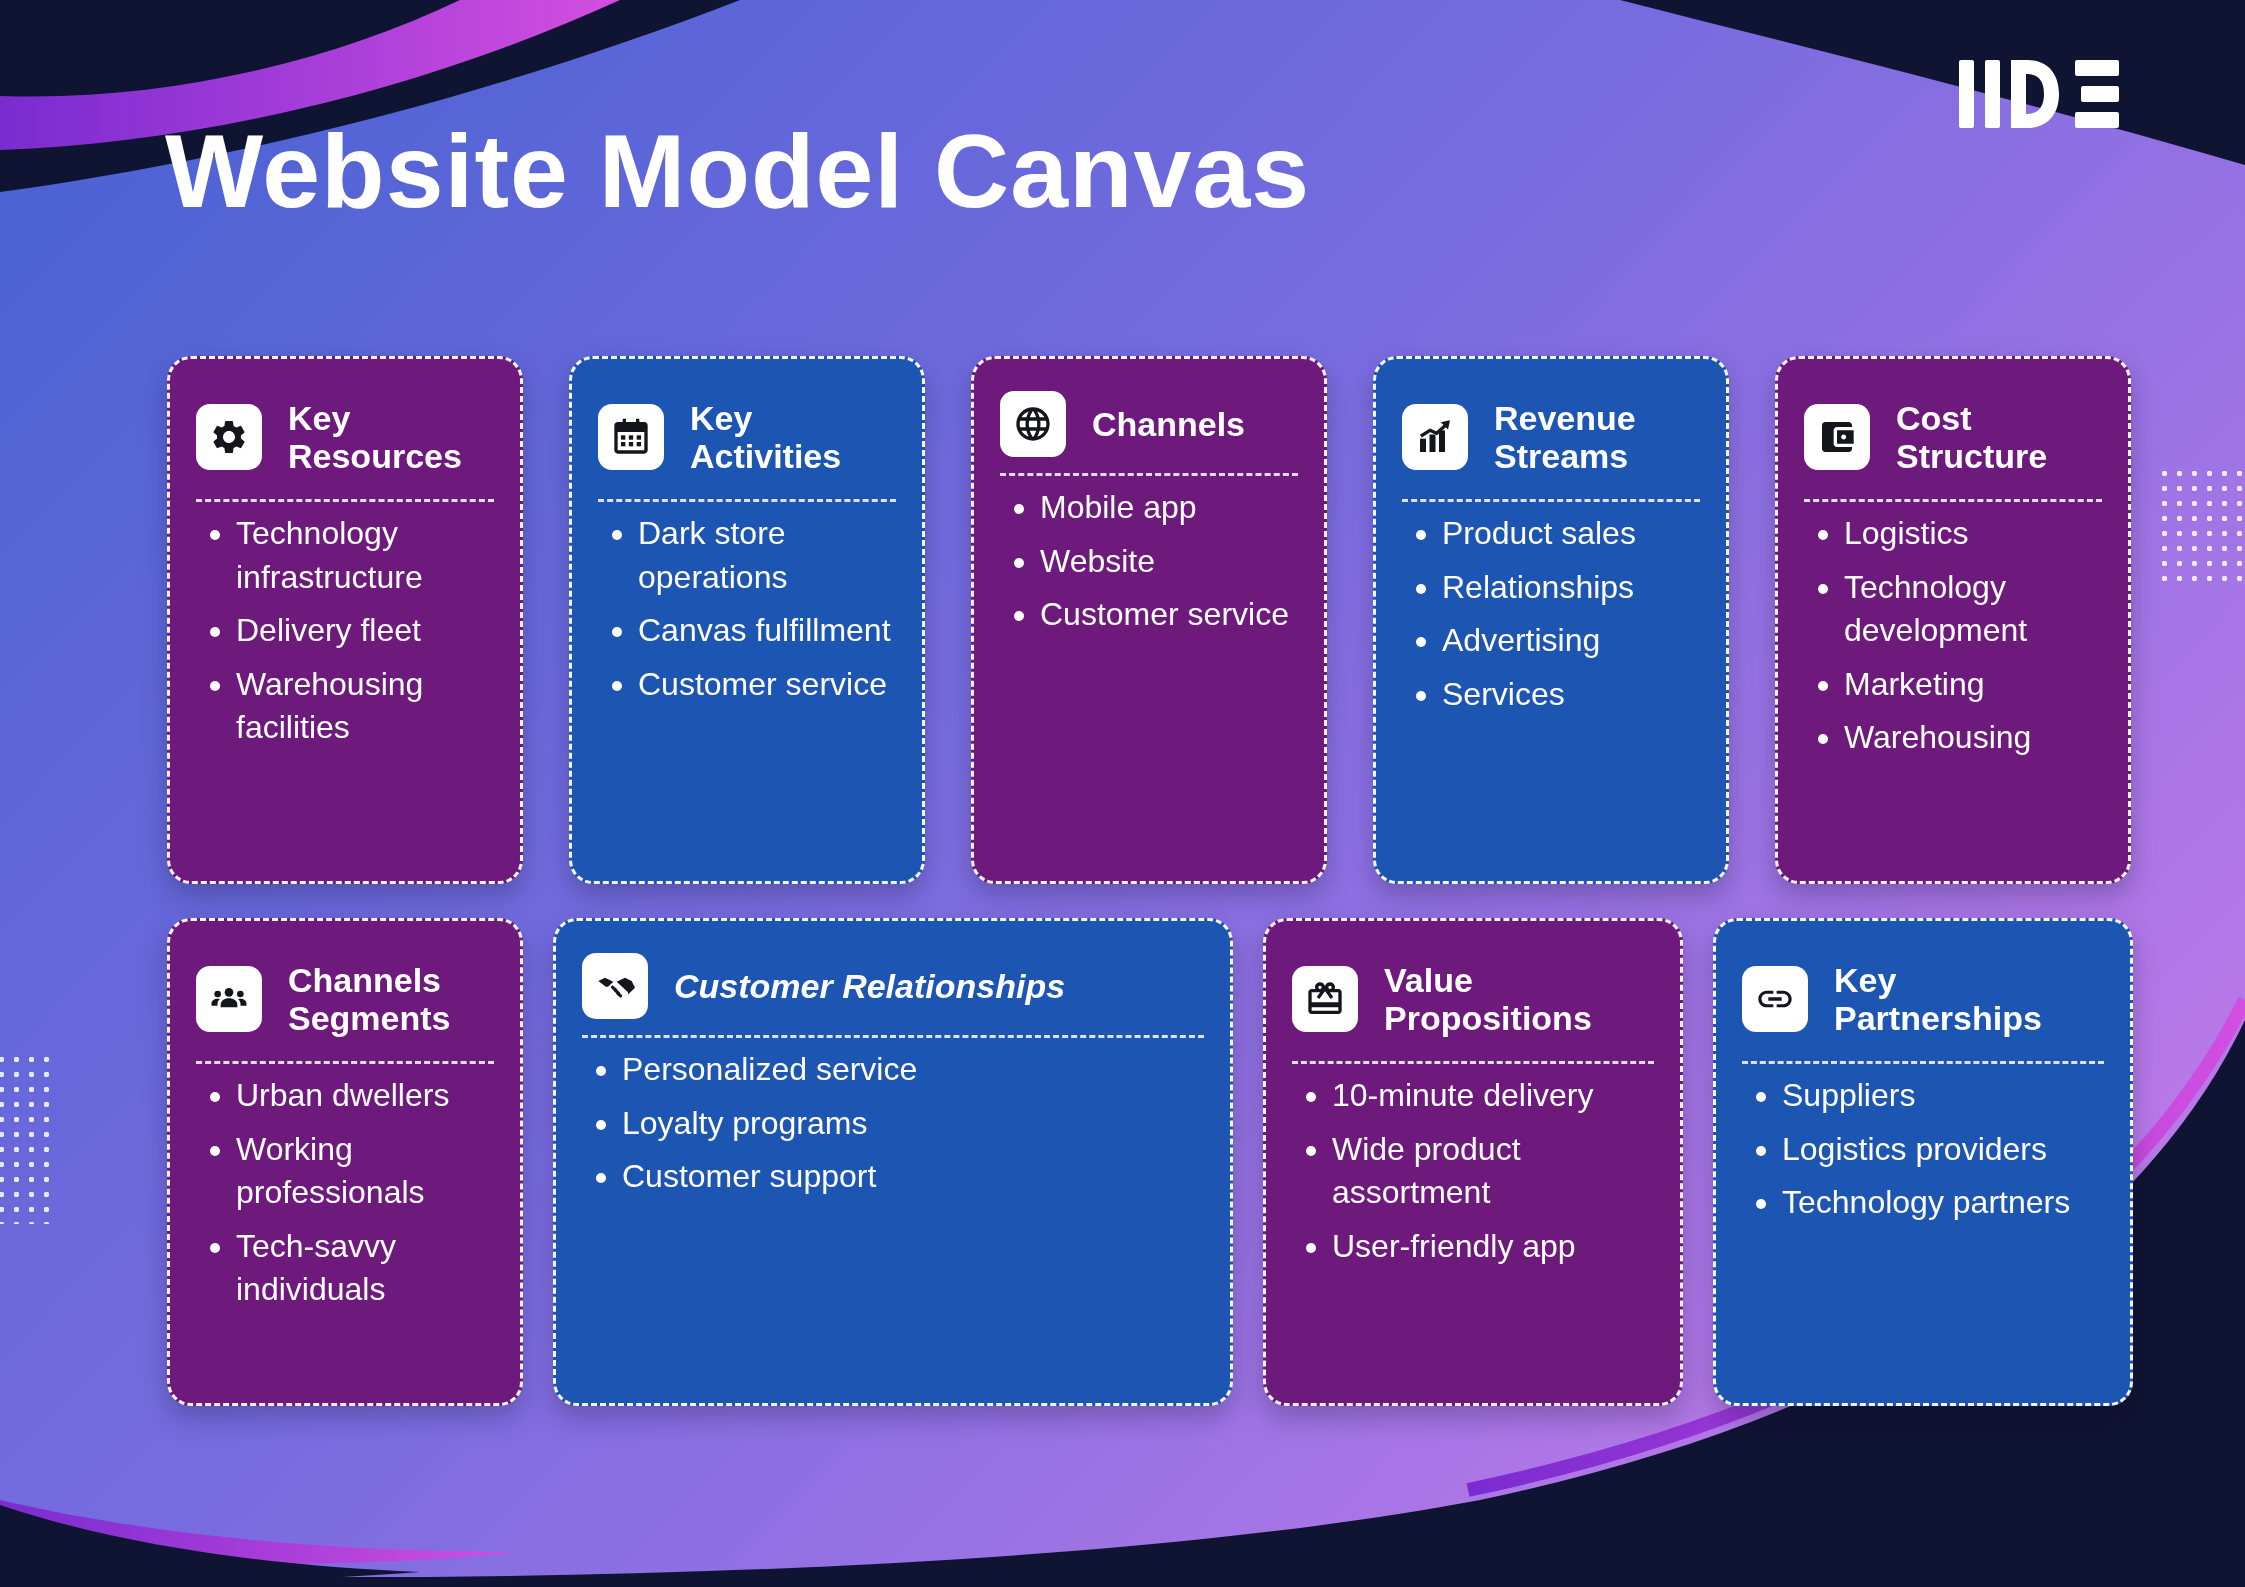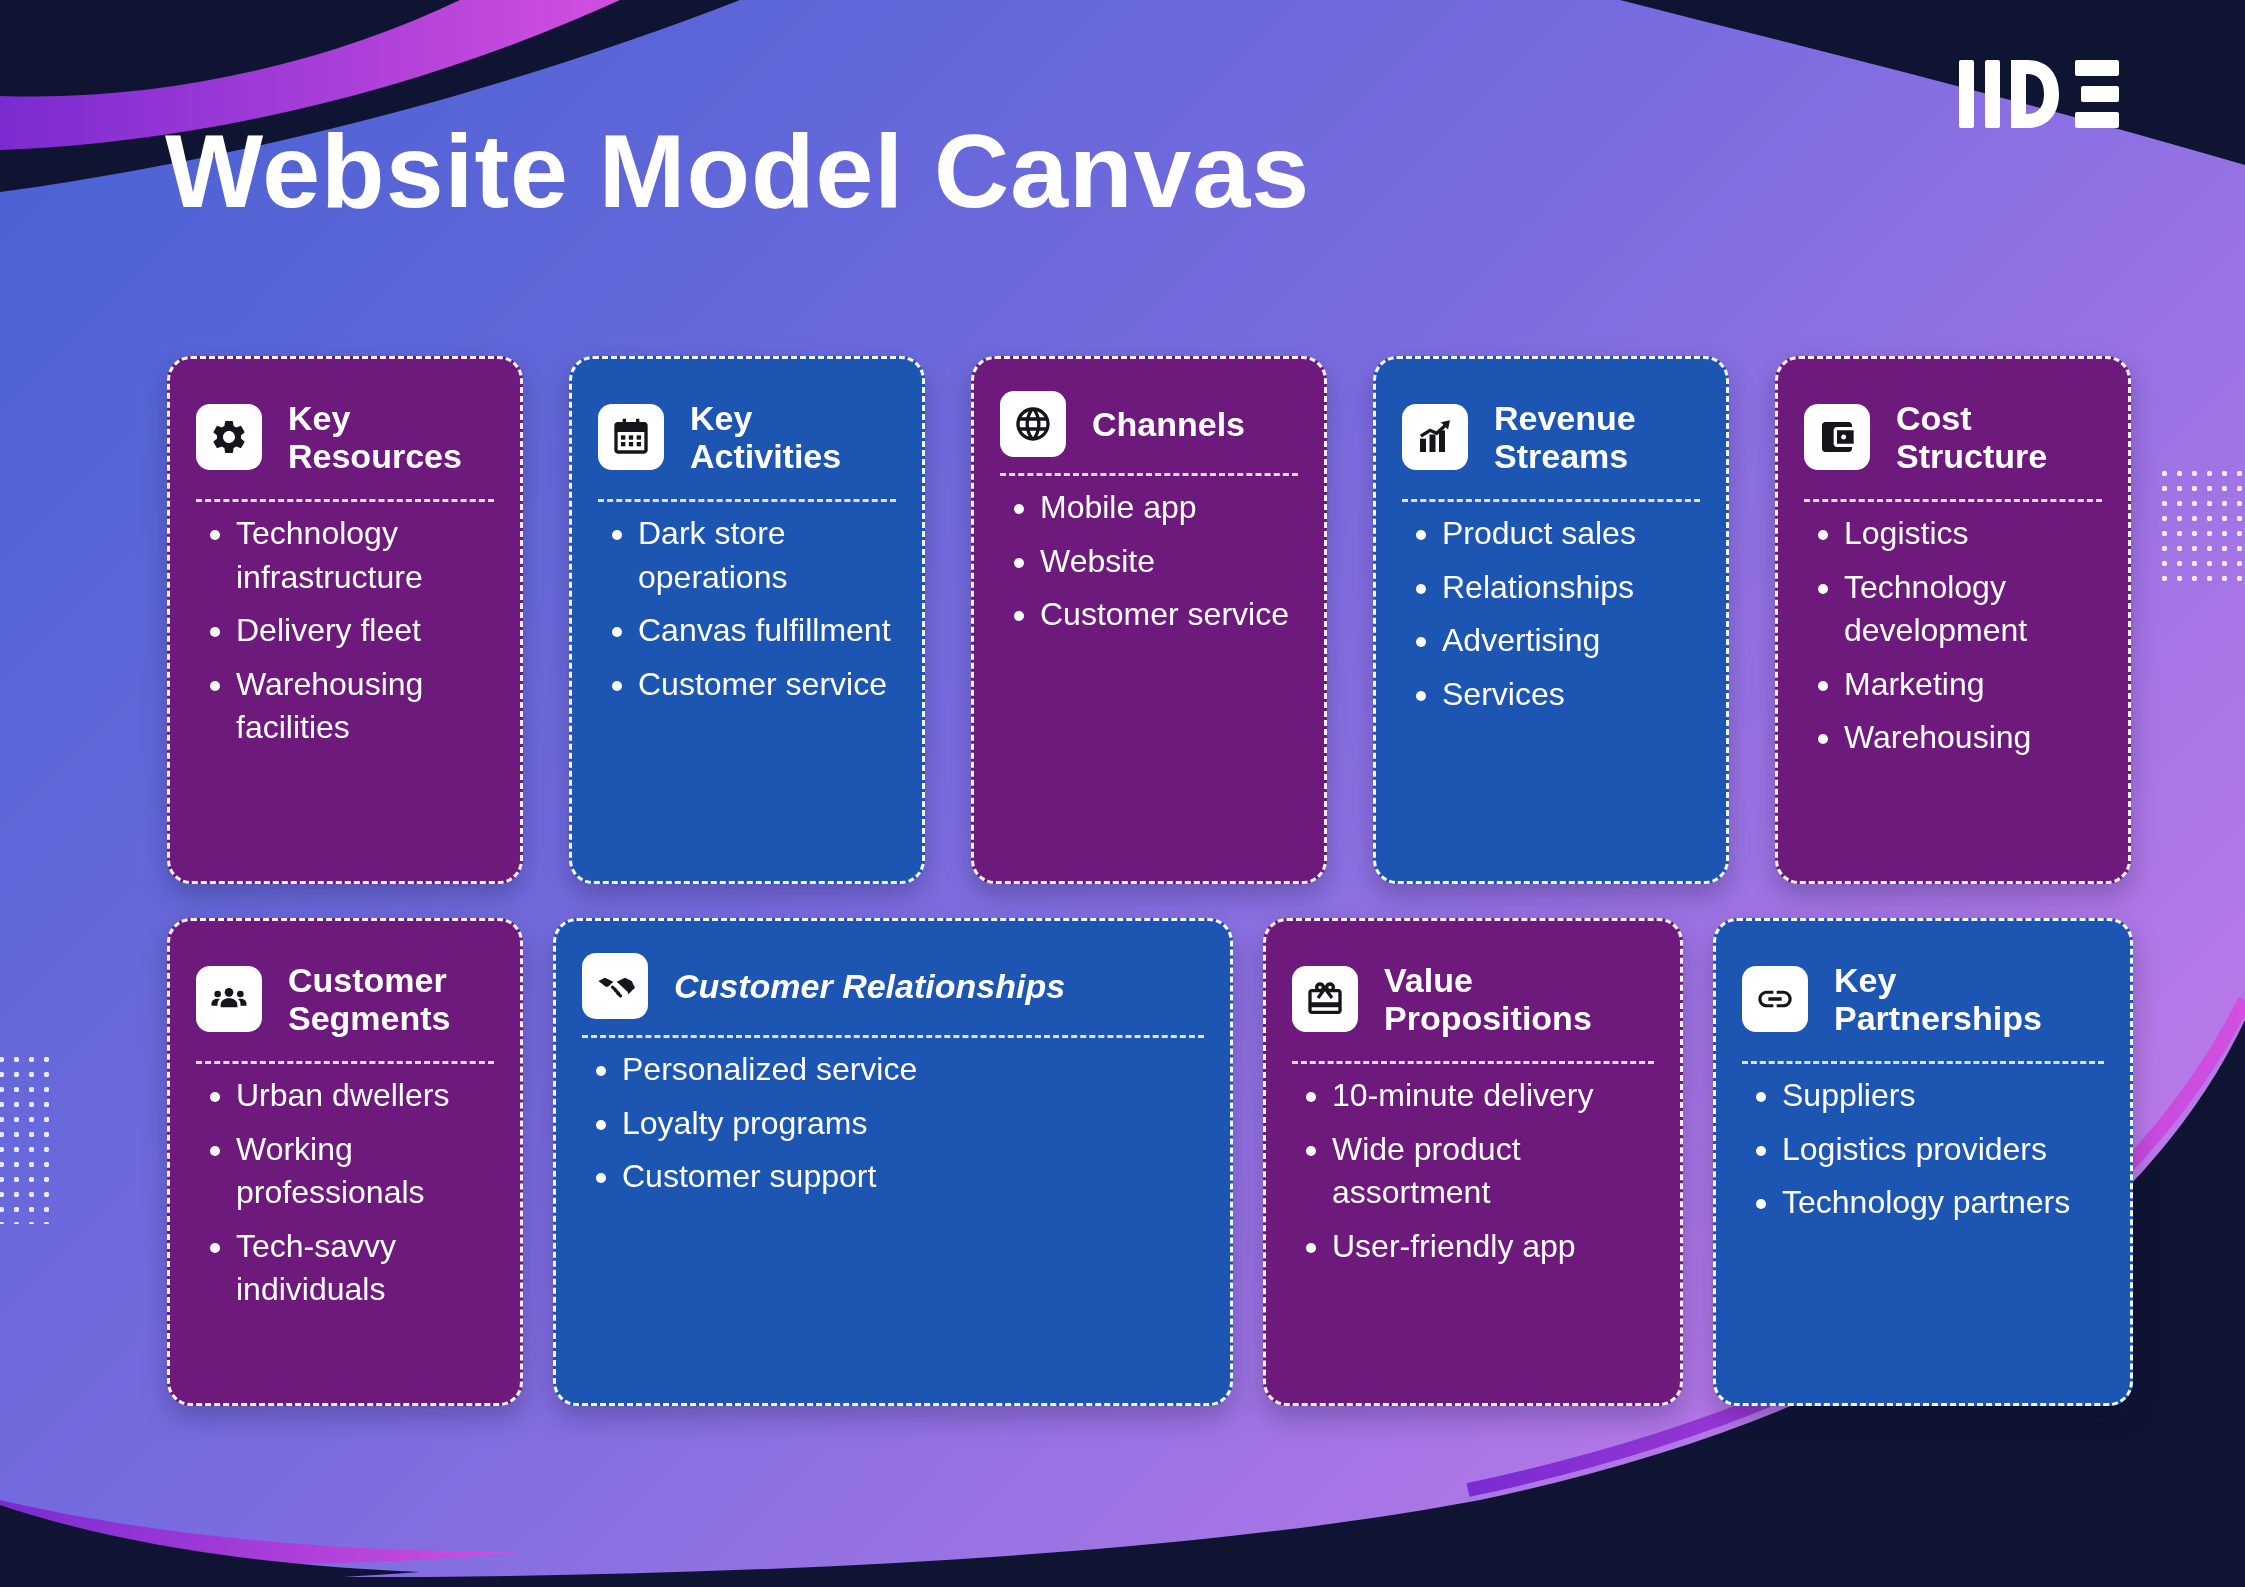--- a/index.html
+++ b/index.html
@@ -208,21 +208,21 @@
       <span class="icon-box">
         <svg viewBox="0 0 24 24">
             <circle cx="12" cy="8" r="2.6"></circle>
             <path d="M12 11.6c-2.8 0-5 1.5-5 3.9V17h10v-1.5c0-2.4-2.2-3.9-5-3.9z"></path>
             <circle cx="5.2" cy="9" r="2"></circle>
             <path d="M5.2 11.8c-2.2 0-3.7 1.2-3.7 3V16h3.6v-.9c0-1.3.5-2.4 1.5-3.1-.5-.13-.9-.2-1.4-.2z"></path>
             <circle cx="18.8" cy="9" r="2"></circle>
             <path d="M18.8 11.8c2.2 0 3.7 1.2 3.7 3V16h-3.6v-.9c0-1.3-.5-2.4-1.5-3.1.5-.13.9-.2 1.4-.2z"></path>
           </svg>
       </span>
-      <h2 class="card-title">Customer Segments</h2>
+      <h2 class="card-title">Channels Segments</h2>
     </header>
     <div class="divider"></div>
     <ul class="card-list">
       <li>Urban dwellers</li>
       <li>Working professionals</li>
       <li>Tech-savvy individuals</li>
     </ul>
   </section>
 
   <section class="card blue w-rel">

